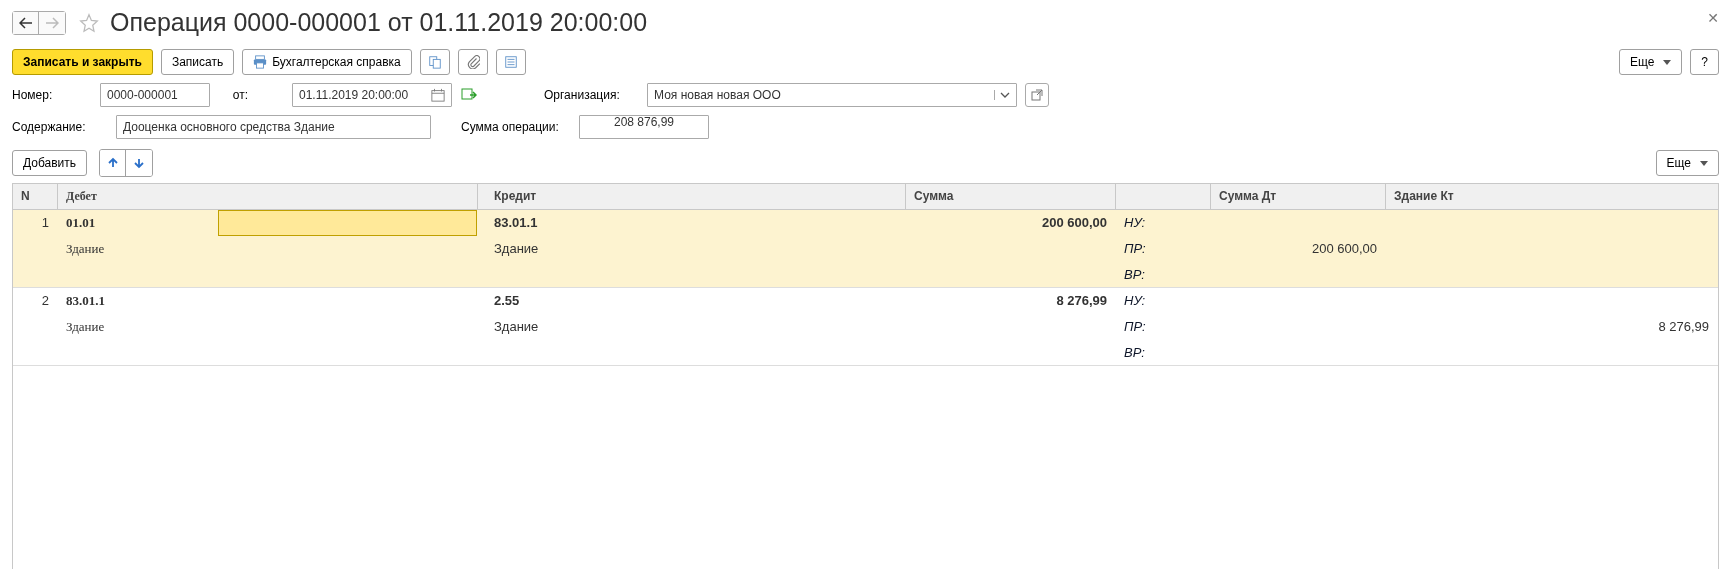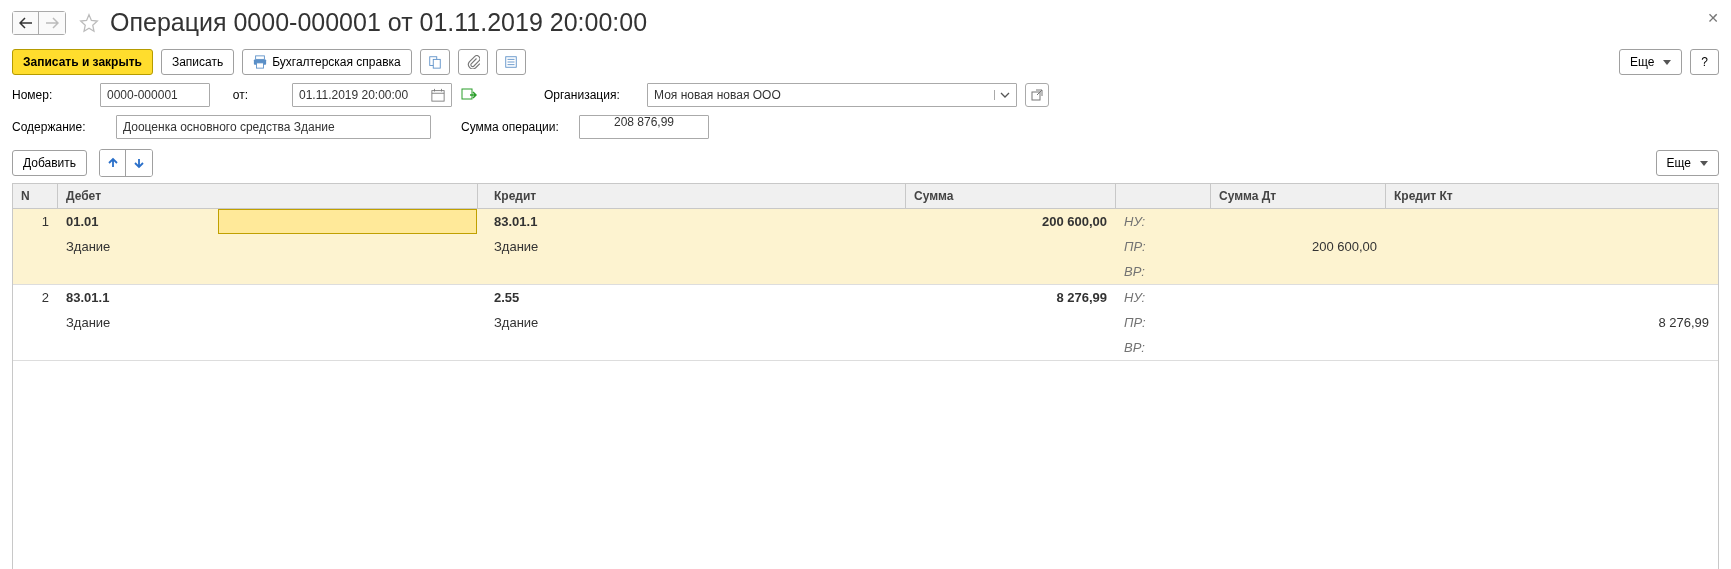--- a/index.html
+++ b/index.html
@@ -44,34 +44,34 @@
 .arrow-group { display:flex; border:1px solid #a0a0a0; border-radius:3px; overflow:hidden; }
 .arrow-group .arrow-btn { border:none; border-right:1px solid #a0a0a0; border-radius:0; }
 .arrow-group .arrow-btn:last-child { border-right:none; }
 
 
 .table { border: 1px solid #c8c8c8; margin: 0 12px; }
 .thead { display: flex; background: #f0f0f0; border-bottom: 1px solid #c8c8c8; }
 .th { padding: 5px 8px; font-size: 12px; color: #444; border-right: 1px solid #c8c8c8; font-weight: bold; }
 .th:last-child { border-right: none; }
 .col-n { width: 45px; }
-.col-debit { width: 420px; }
+.col-debit { width: 420px; font-family: Liberation Serif, serif; }
 .col-credit { width: 420px; margin-left: 8px; }
 .col-sum { width: 210px; }
 .col-extra { width: 95px; }
 .col-sumdt { width: 175px; }
 .col-sumkt { flex: 1; }
 
 .row-group { border-bottom: 1px solid #ddd; }
 .row-group.highlight { background: #fdf3d0; }
 .line { display: flex; }
 .cell { padding: 5px 8px; border-right: 1px solid transparent; font-size: 13px; }
 .cell.bold { font-weight: bold; }
 .cell.right { text-align: right; }
-.cell.italic { font-style: italic; color: #737373; }
+.cell.italic { font-style: italic; color: #0f172a; }
 
 .debit-inner { display:flex; }
 .debit-code { width: 90px; }
 .debit-sub1 { width: 70px; }
 .debit-sub2 { flex:1; }
 .debit-sub2.active { background: #ffe999; border: 1px solid #c0a000; }
 
 .table-body { height: 370px; overflow-y: auto; background: #fff; }
 
 svg { display: block; }
@@ -225,21 +225,21 @@
 </div>
 
 <div class="table">
   <div class="thead">
     <div class="th col-n">N</div>
     <div class="th col-debit">Дебет</div>
     <div class="th col-credit">Кредит</div>
     <div class="th col-sum">Сумма</div>
     <div class="th col-extra"></div>
     <div class="th col-sumdt">Сумма Дт</div>
-    <div class="th col-sumkt">Кредит Кт</div>
+    <div class="th col-sumkt">Здание Кт</div>
   </div>
   <div class="table-body">
 
     <div class="row-group highlight">
       <div class="line">
         <div class="cell col-n right">1</div>
         <div class="cell col-debit" style="padding:0">
           <div class="debit-inner">
             <div class="cell debit-code bold">01.01</div>
             <div class="cell debit-sub1"></div>

